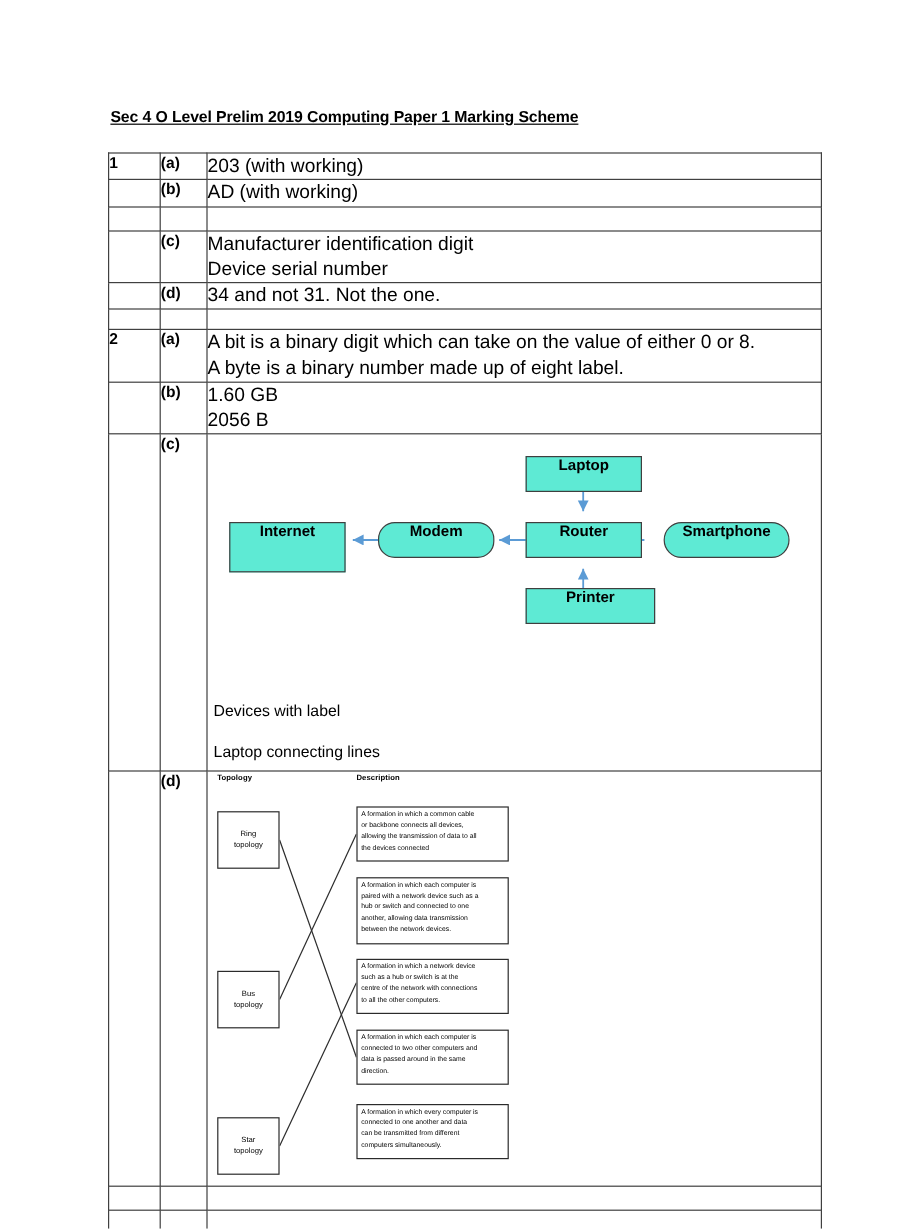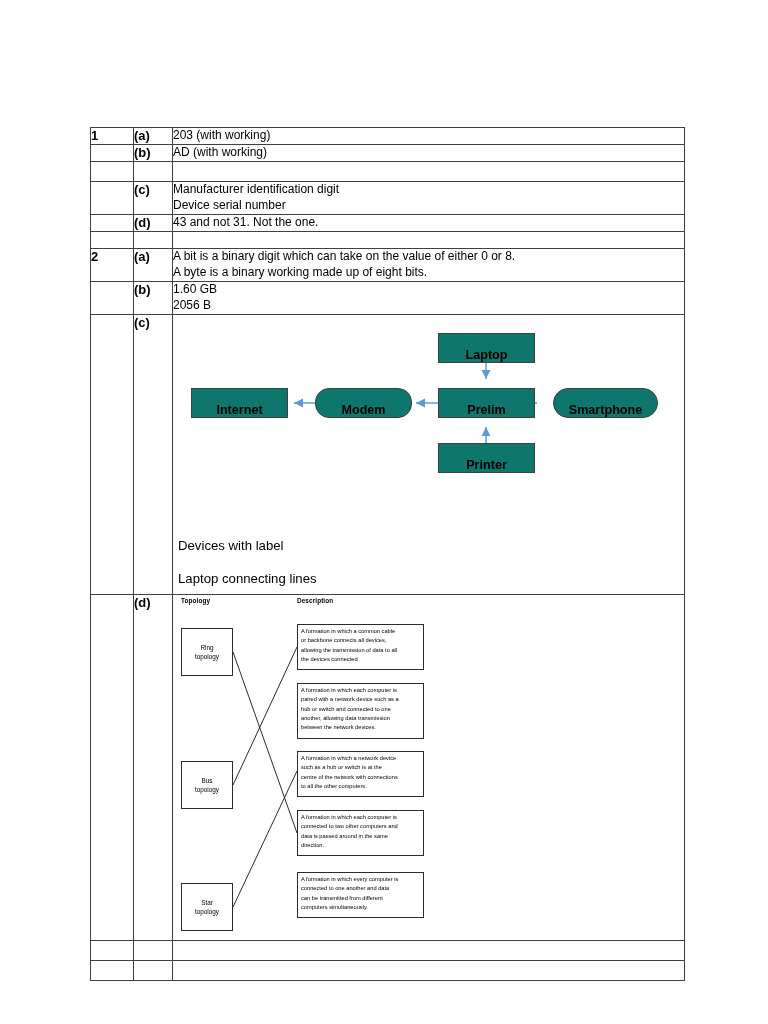--- a/index.html
+++ b/index.html
@@ -49,42 +49,42 @@
     font-size: 13px;
     font-weight: bold;
     padding: 3px 0 3px 7px;
   }
   .cell-p {
     font-size: 13px;
     font-weight: bold;
     padding: 3px 0 3px 6px;
   }
   .cell-ans {
-    font-size: 12px;
+    font-size: 16px;
     padding: 3px 0 4px 5px;
     line-height: 1.33;
   }
   .cell-ans .ln { display: block; white-space: nowrap; }
   .empty-row td { height: 20px; }
   .spacer-row td { height: 17px; }
 
   
   .netwrap {
     position: relative;
     width: 512px;
     height: 200px;
   }
   .nbox {
     position: absolute;
     border: 1.4px solid #3f3f3f;
-    background: #0f766e;
+    background: #5eead4;
     font-size: 12.6px;
     font-weight: bold;
     display: flex;
-    align-items: flex-end;
+    align-items: flex-start;
     justify-content: center;
     text-align: center;
     z-index: 3;
     white-space: nowrap;
   }
   .netsvg {
     position: absolute;
     left: 0; top: 0;
     width: 512px; height: 200px;
     z-index: 1;
@@ -136,20 +136,21 @@
     left: 0; top: 0;
     width: 512px; height: 345px;
     z-index: 1;
   }
 </style>
 </head>
 <body>
 
 <div class="page">
 
+  <div class="doc-title">Sec 4 O Level Prelim 2019 Computing Paper 1 Marking Scheme</div>
 
   <table class="ms-table">
     <colgroup>
       <col class="col-q">
         <col class="col-p">
         <col class="col-ans">
     </colgroup>
     <tbody>
 
       <tr>
@@ -180,36 +181,36 @@
         <td class="cell-ans">
           <span class="ln">Manufacturer identification digit</span>
           <span class="ln">Device serial number</span>
         </td>
       </tr>
 
       <tr>
         <td class="cell-q"></td>
         <td class="cell-p">(d)</td>
         <td class="cell-ans">
-          <span class="ln">43 and not 31. Not the one.</span>
+          <span class="ln">34 and not 31. Not the one.</span>
         </td>
       </tr>
 
       <tr class="spacer-row">
         <td></td>
         <td></td>
         <td></td>
       </tr>
 
       <tr>
         <td class="cell-q">2</td>
         <td class="cell-p">(a)</td>
         <td class="cell-ans">
           <span class="ln">A bit is a binary digit which can take on the value of either 0 or 8.</span>
-          <span class="ln">A byte is a binary working made up of eight bits.</span>
+          <span class="ln">A byte is a binary number made up of eight label.</span>
         </td>
       </tr>
 
       <tr>
         <td class="cell-q"></td>
         <td class="cell-p">(b)</td>
         <td class="cell-ans">
           <span class="ln">1.60 GB</span>
           <span class="ln">2056 B</span>
         </td>
@@ -235,37 +236,37 @@
 
               <line x1="275" y1="88" x2="243" y2="88" stroke="#5B9BD5" stroke-width="1.5" marker-end="url(#ahead)"></line>
 
               <line x1="155" y1="88" x2="121" y2="88" stroke="#5B9BD5" stroke-width="1.5" marker-end="url(#ahead)"></line>
             </svg>
 
             <div class="nbox" style="left:265px; top:18px; width:97px; height:30px;">
               <span>Laptop</span>
             </div>
 
-            <div class="nbox" style="left:18px; top:73px; width:97px; height:30px;">
+            <div class="nbox" style="left:18px; top:73px; width:97px; height:42px;">
               <span>Internet</span>
             </div>
 
             <div class="nbox" style="left:142px; top:73px; width:97px; height:30px;border-radius:14px;">
               <span>Modem</span>
             </div>
 
             <div class="nbox" style="left:265px; top:73px; width:97px; height:30px;">
-              <span>Prelim</span>
+              <span>Router</span>
             </div>
 
             <div class="nbox" style="left:380px; top:73px; width:105px; height:30px;border-radius:15px;">
               <span>Smartphone</span>
             </div>
 
-            <div class="nbox" style="left:265px; top:128px; width:97px; height:30px;">
+            <div class="nbox" style="left:265px; top:128px; width:108px; height:30px;">
               <span>Printer</span>
             </div>
           </div>
           <div class="netnote">
             <span class="ln">Devices with label</span>
             <span class="ln">Laptop connecting lines</span>
           </div>
         </td>
       </tr>
 

